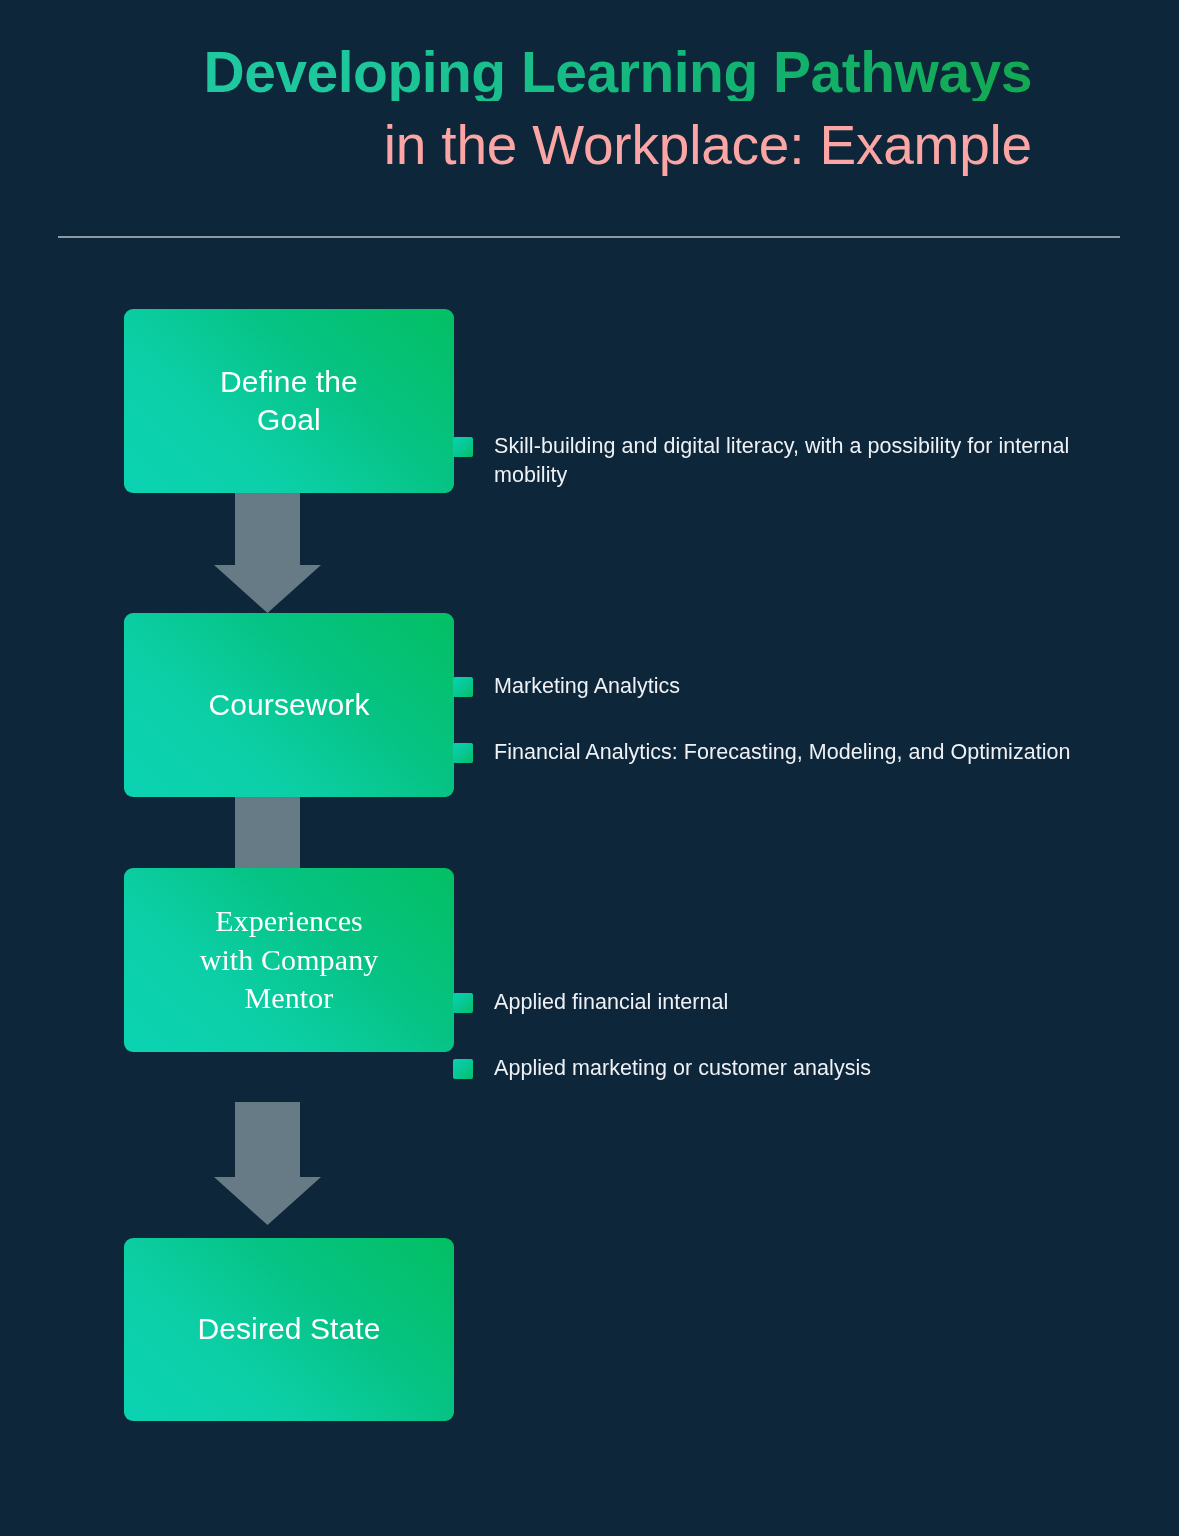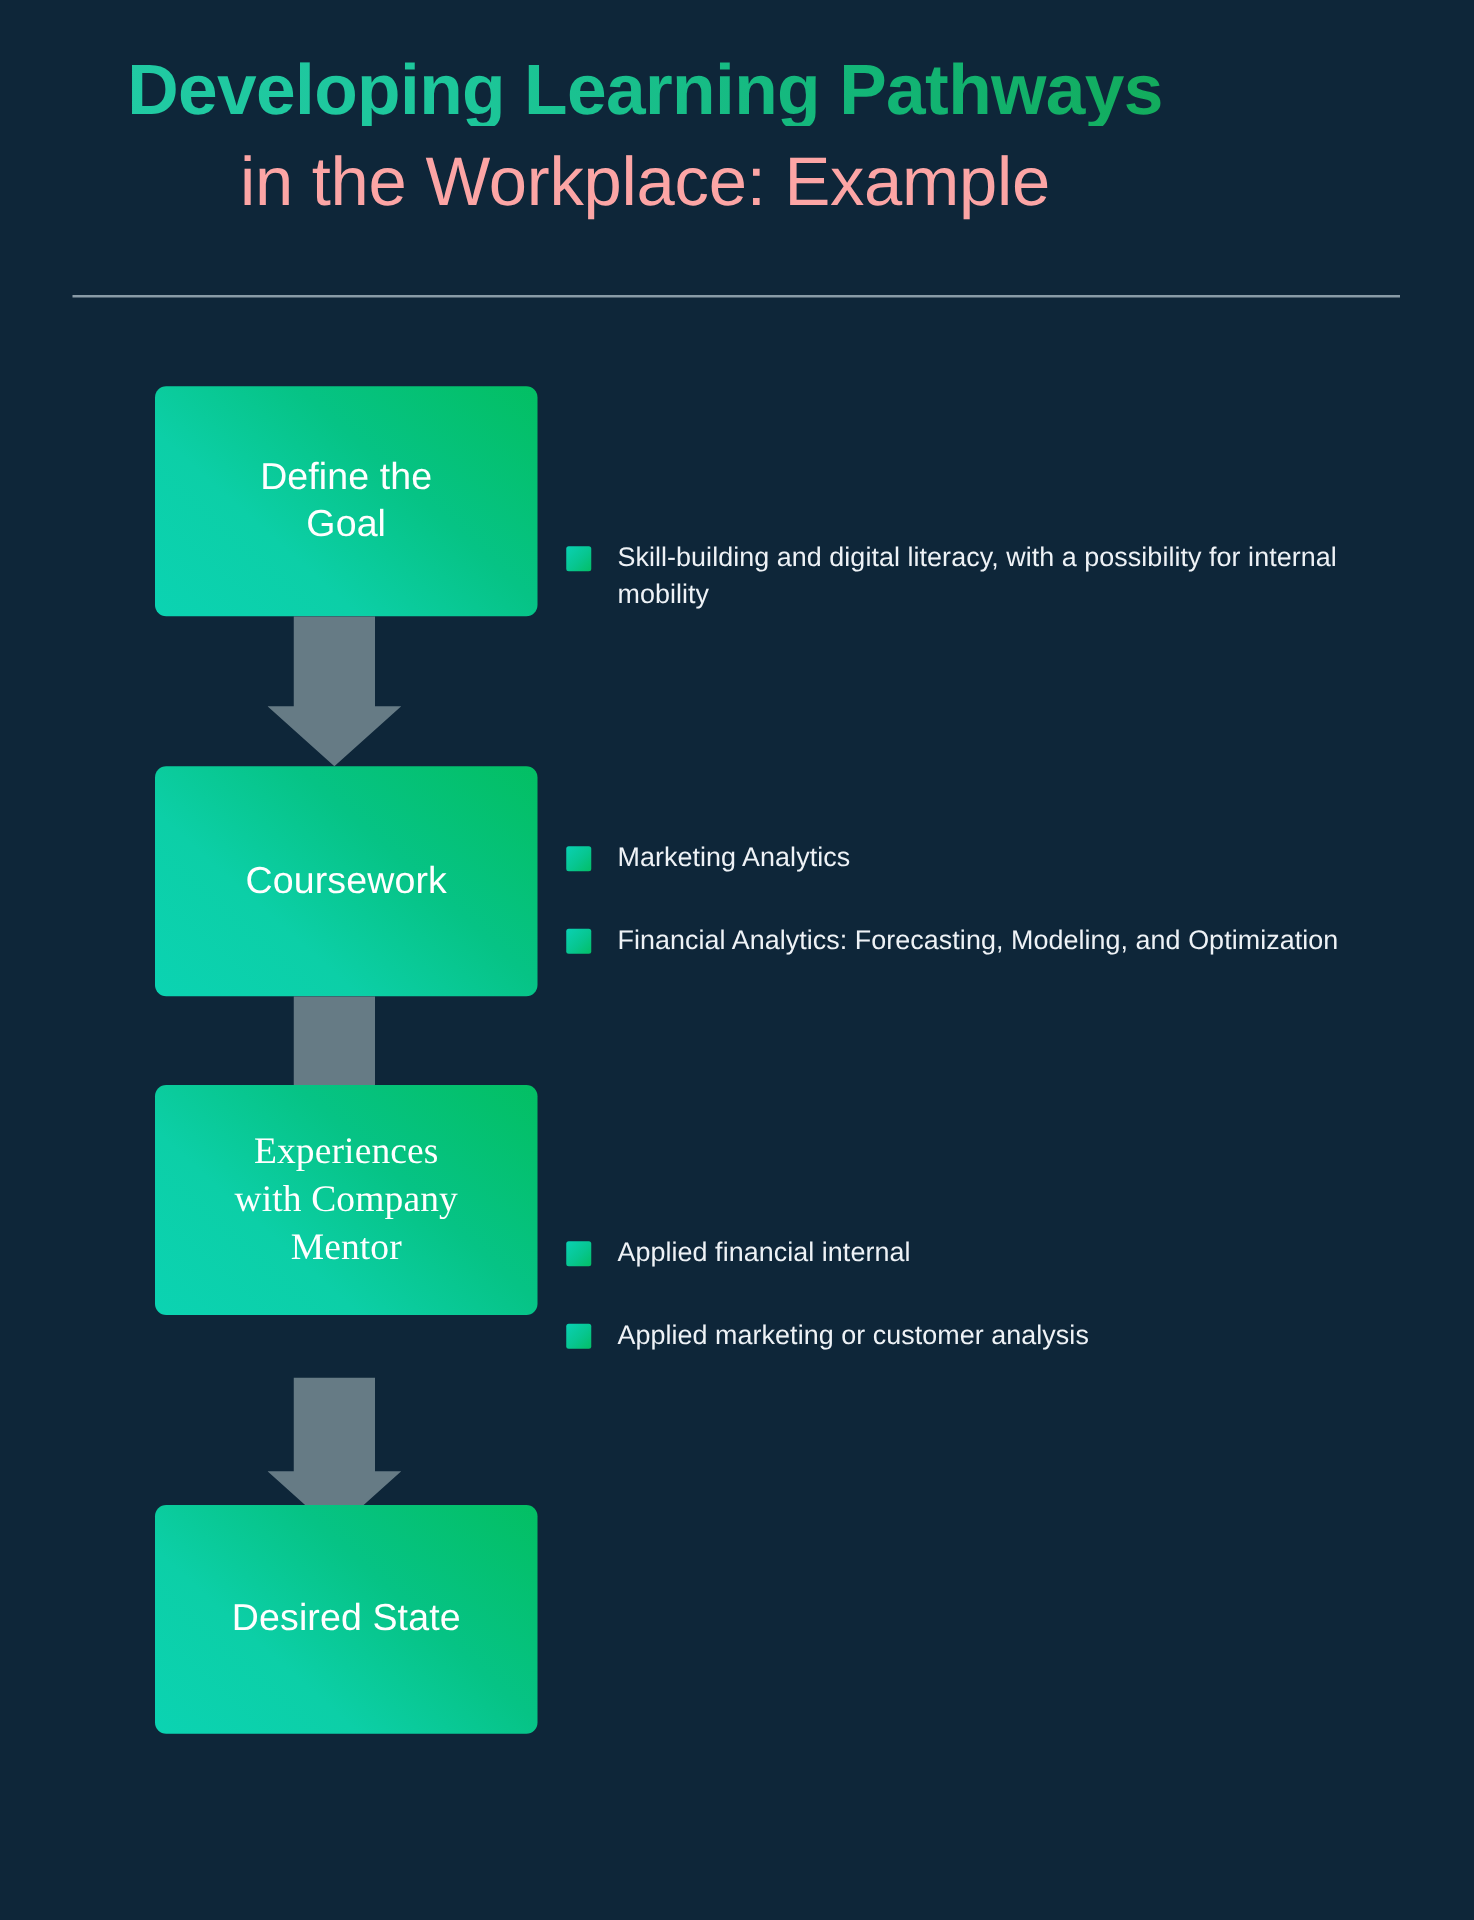--- a/index.html
+++ b/index.html
@@ -6,21 +6,21 @@
   body{
     width:1179px;height:1536px;
     background:#0e2639;
     font-family:"Liberation Sans", sans-serif;
     overflow:hidden;
     position:relative;
   }
   .canvas{position:relative;width:1179px;height:1536px;}
 
   
-  .header{position:absolute;left:0;top:0;width:1032px;text-align:center;}
+  .header{position:absolute;left:0;top:0;width:1032px;text-align:right;}
   .title{
     margin:0;
     padding-top:44px;
     font-size:57px;
     font-weight:bold;
     letter-spacing:-0.5px;
     line-height:1.0;
     background:linear-gradient(90deg,#22cba6 0%,#1dc79b 35%,#12b474 70%,#13a851 100%);
     -webkit-background-clip:text;
     background-clip:text;
@@ -40,41 +40,41 @@
     position:absolute;left:58px;top:236px;width:1062px;height:2px;
     background:#9fb0bb;opacity:.85;
   }
 
   
   .flow{position:absolute;left:0;top:0;width:1179px;height:1536px;}
 
   .node{
     position:absolute;
     left:124px;
-    width:306px;
+    width:330px;
     border-radius:9px;
     background:linear-gradient(42deg,#0bd3b2 0%,#0ccfa7 32%,#06c385 62%,#03bf63 100%);
     display:flex;align-items:center;justify-content:center;
     box-sizing:border-box;
     padding:10px 18px;
   }
   .node-label{
     color:#ffffff;
     font-size:30px;
     line-height:1.28;
     text-align:center;
     font-weight:normal;
     letter-spacing:.1px;
     white-space:pre-line;
   }
 
   .node-1{top:309px;height:184px;}
   .node-2{top:613px;height:184px;justify-content:center;}
   .node-3{top:868px;height:184px;font-family:Liberation Serif, serif;}
-  .node-4{top:1204px;height:183px;}
+  .node-4{top:1238px;height:183px;}
 
   .arrow{position:absolute;left:214px;width:107px;}
   .arrow svg{display:block;width:107px;height:100%;}
   .arrow-1{top:493px;height:120px;}
   .arrow-2{top:797px;height:121px;}
   .arrow-3{top:1102px;height:123px;}
 
   
   .bullets{position:absolute;left:453px;width:640px;}
   .bullets-1{top:384px;}

